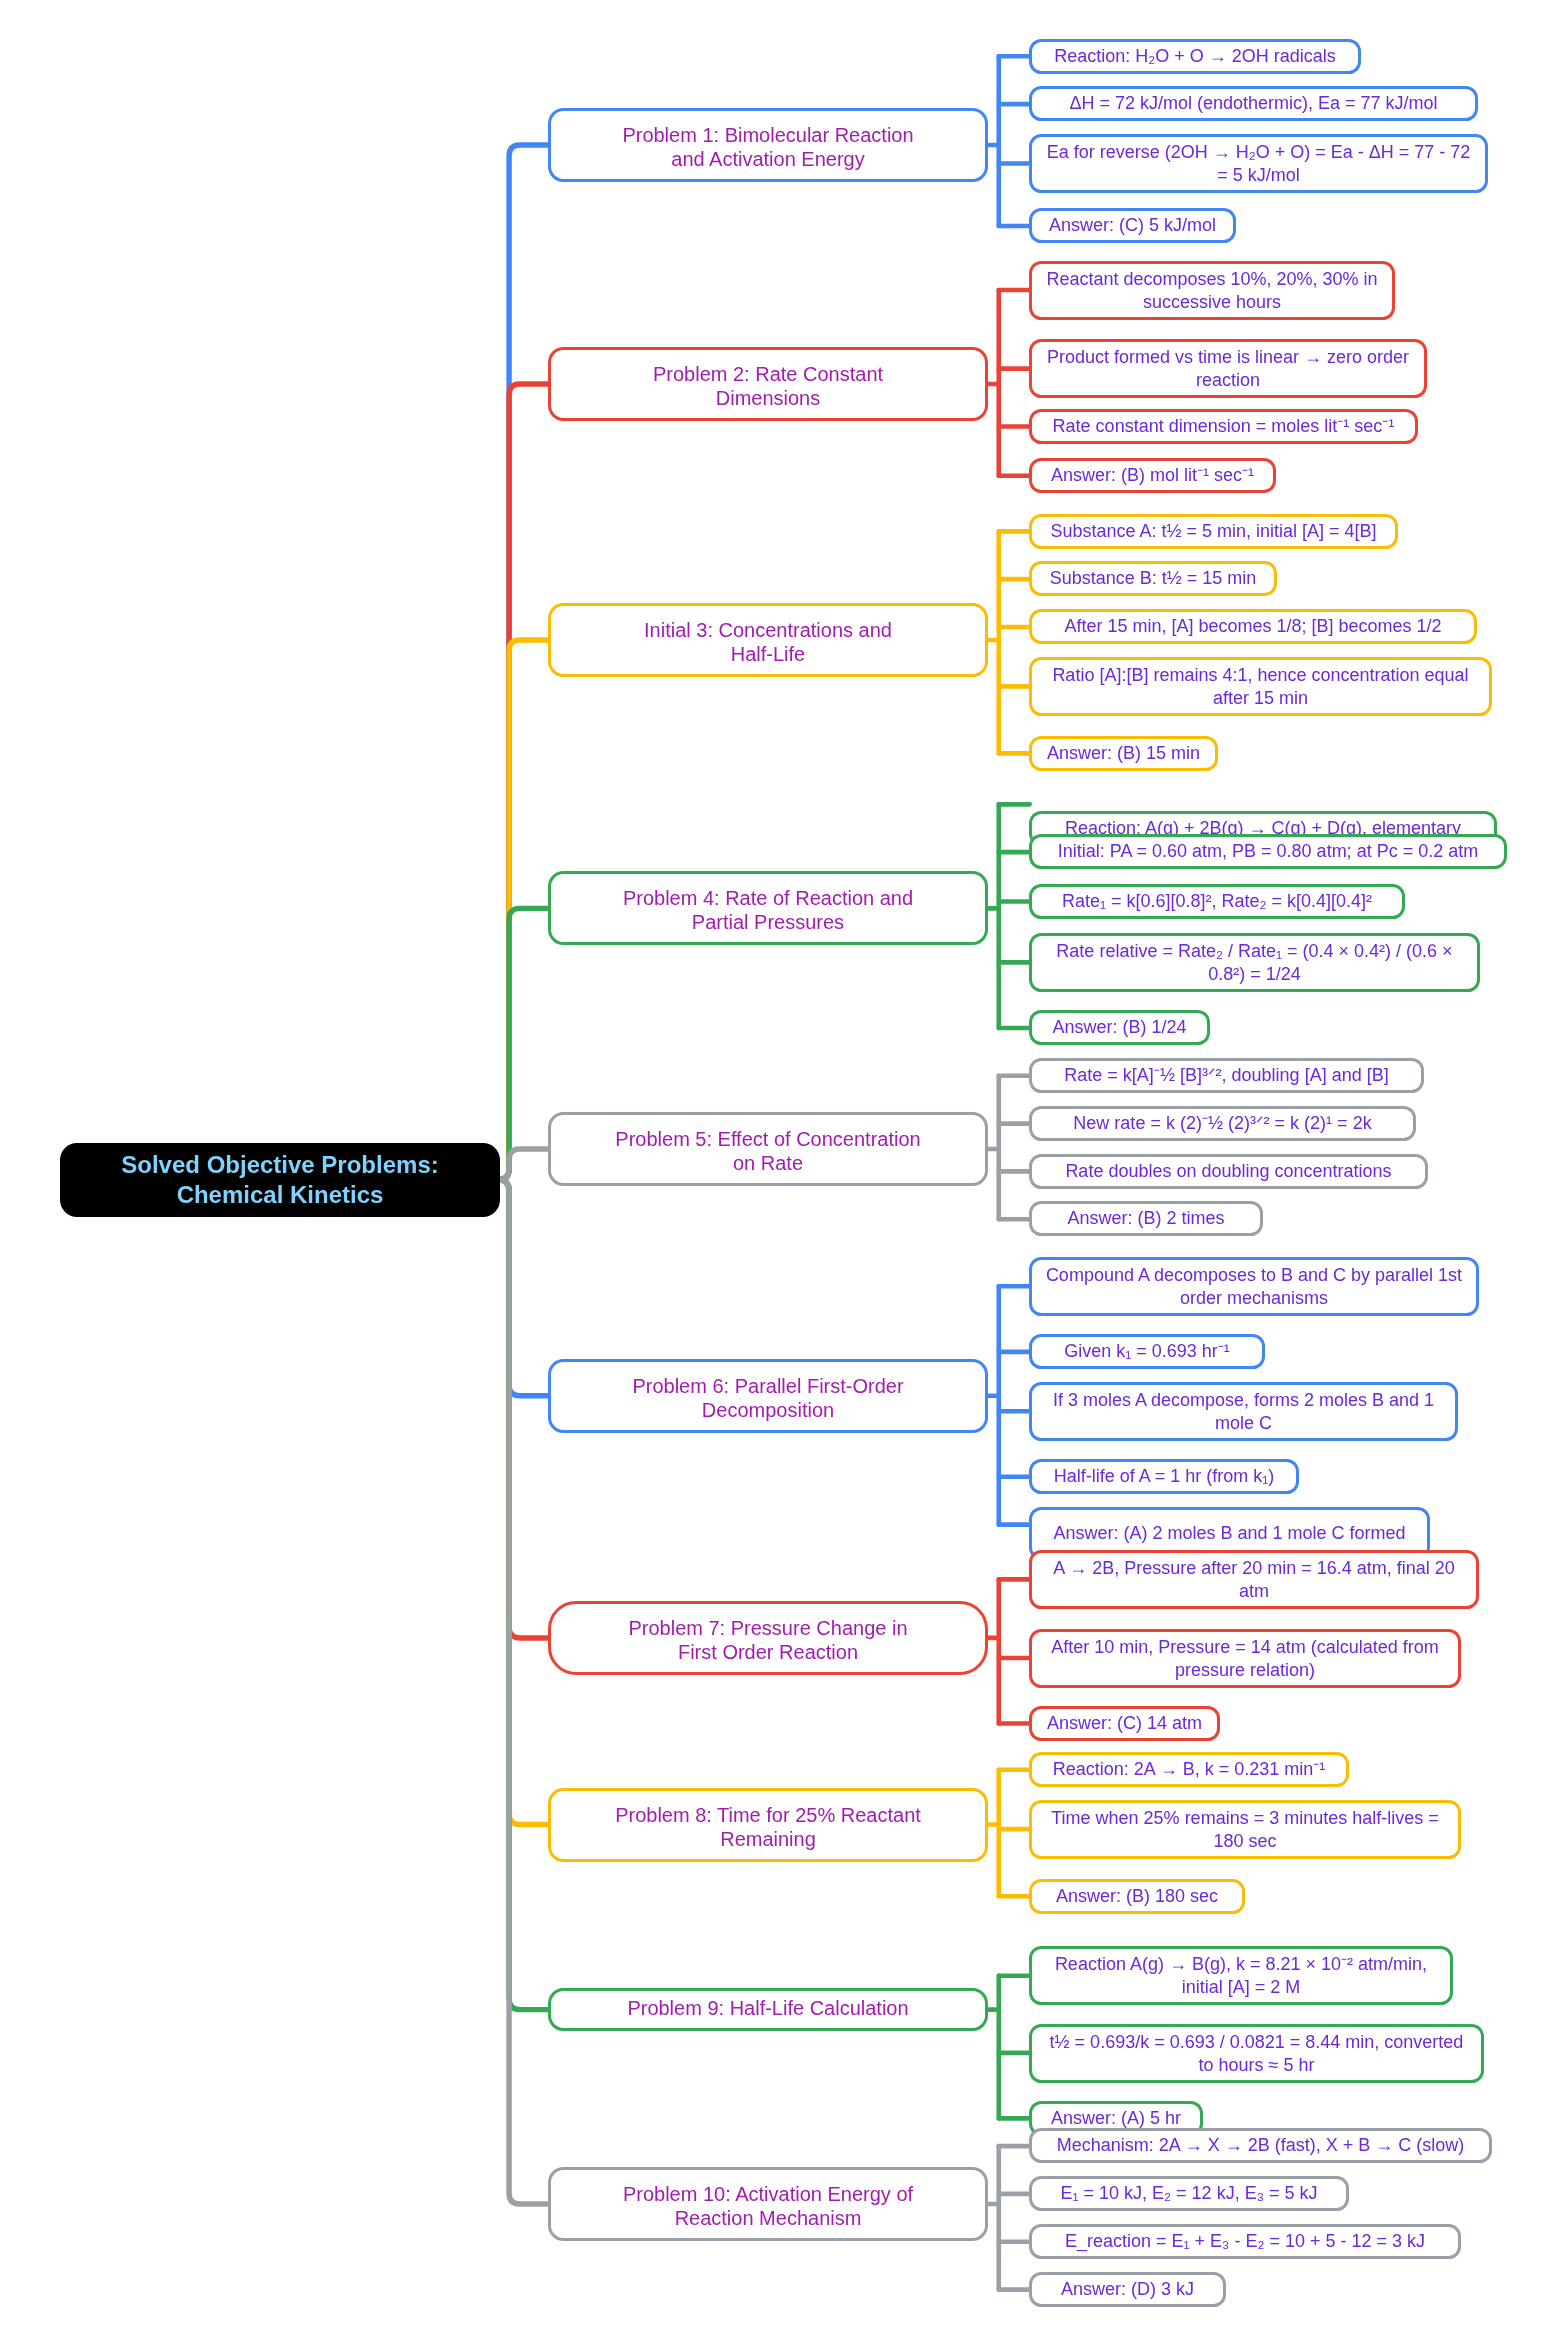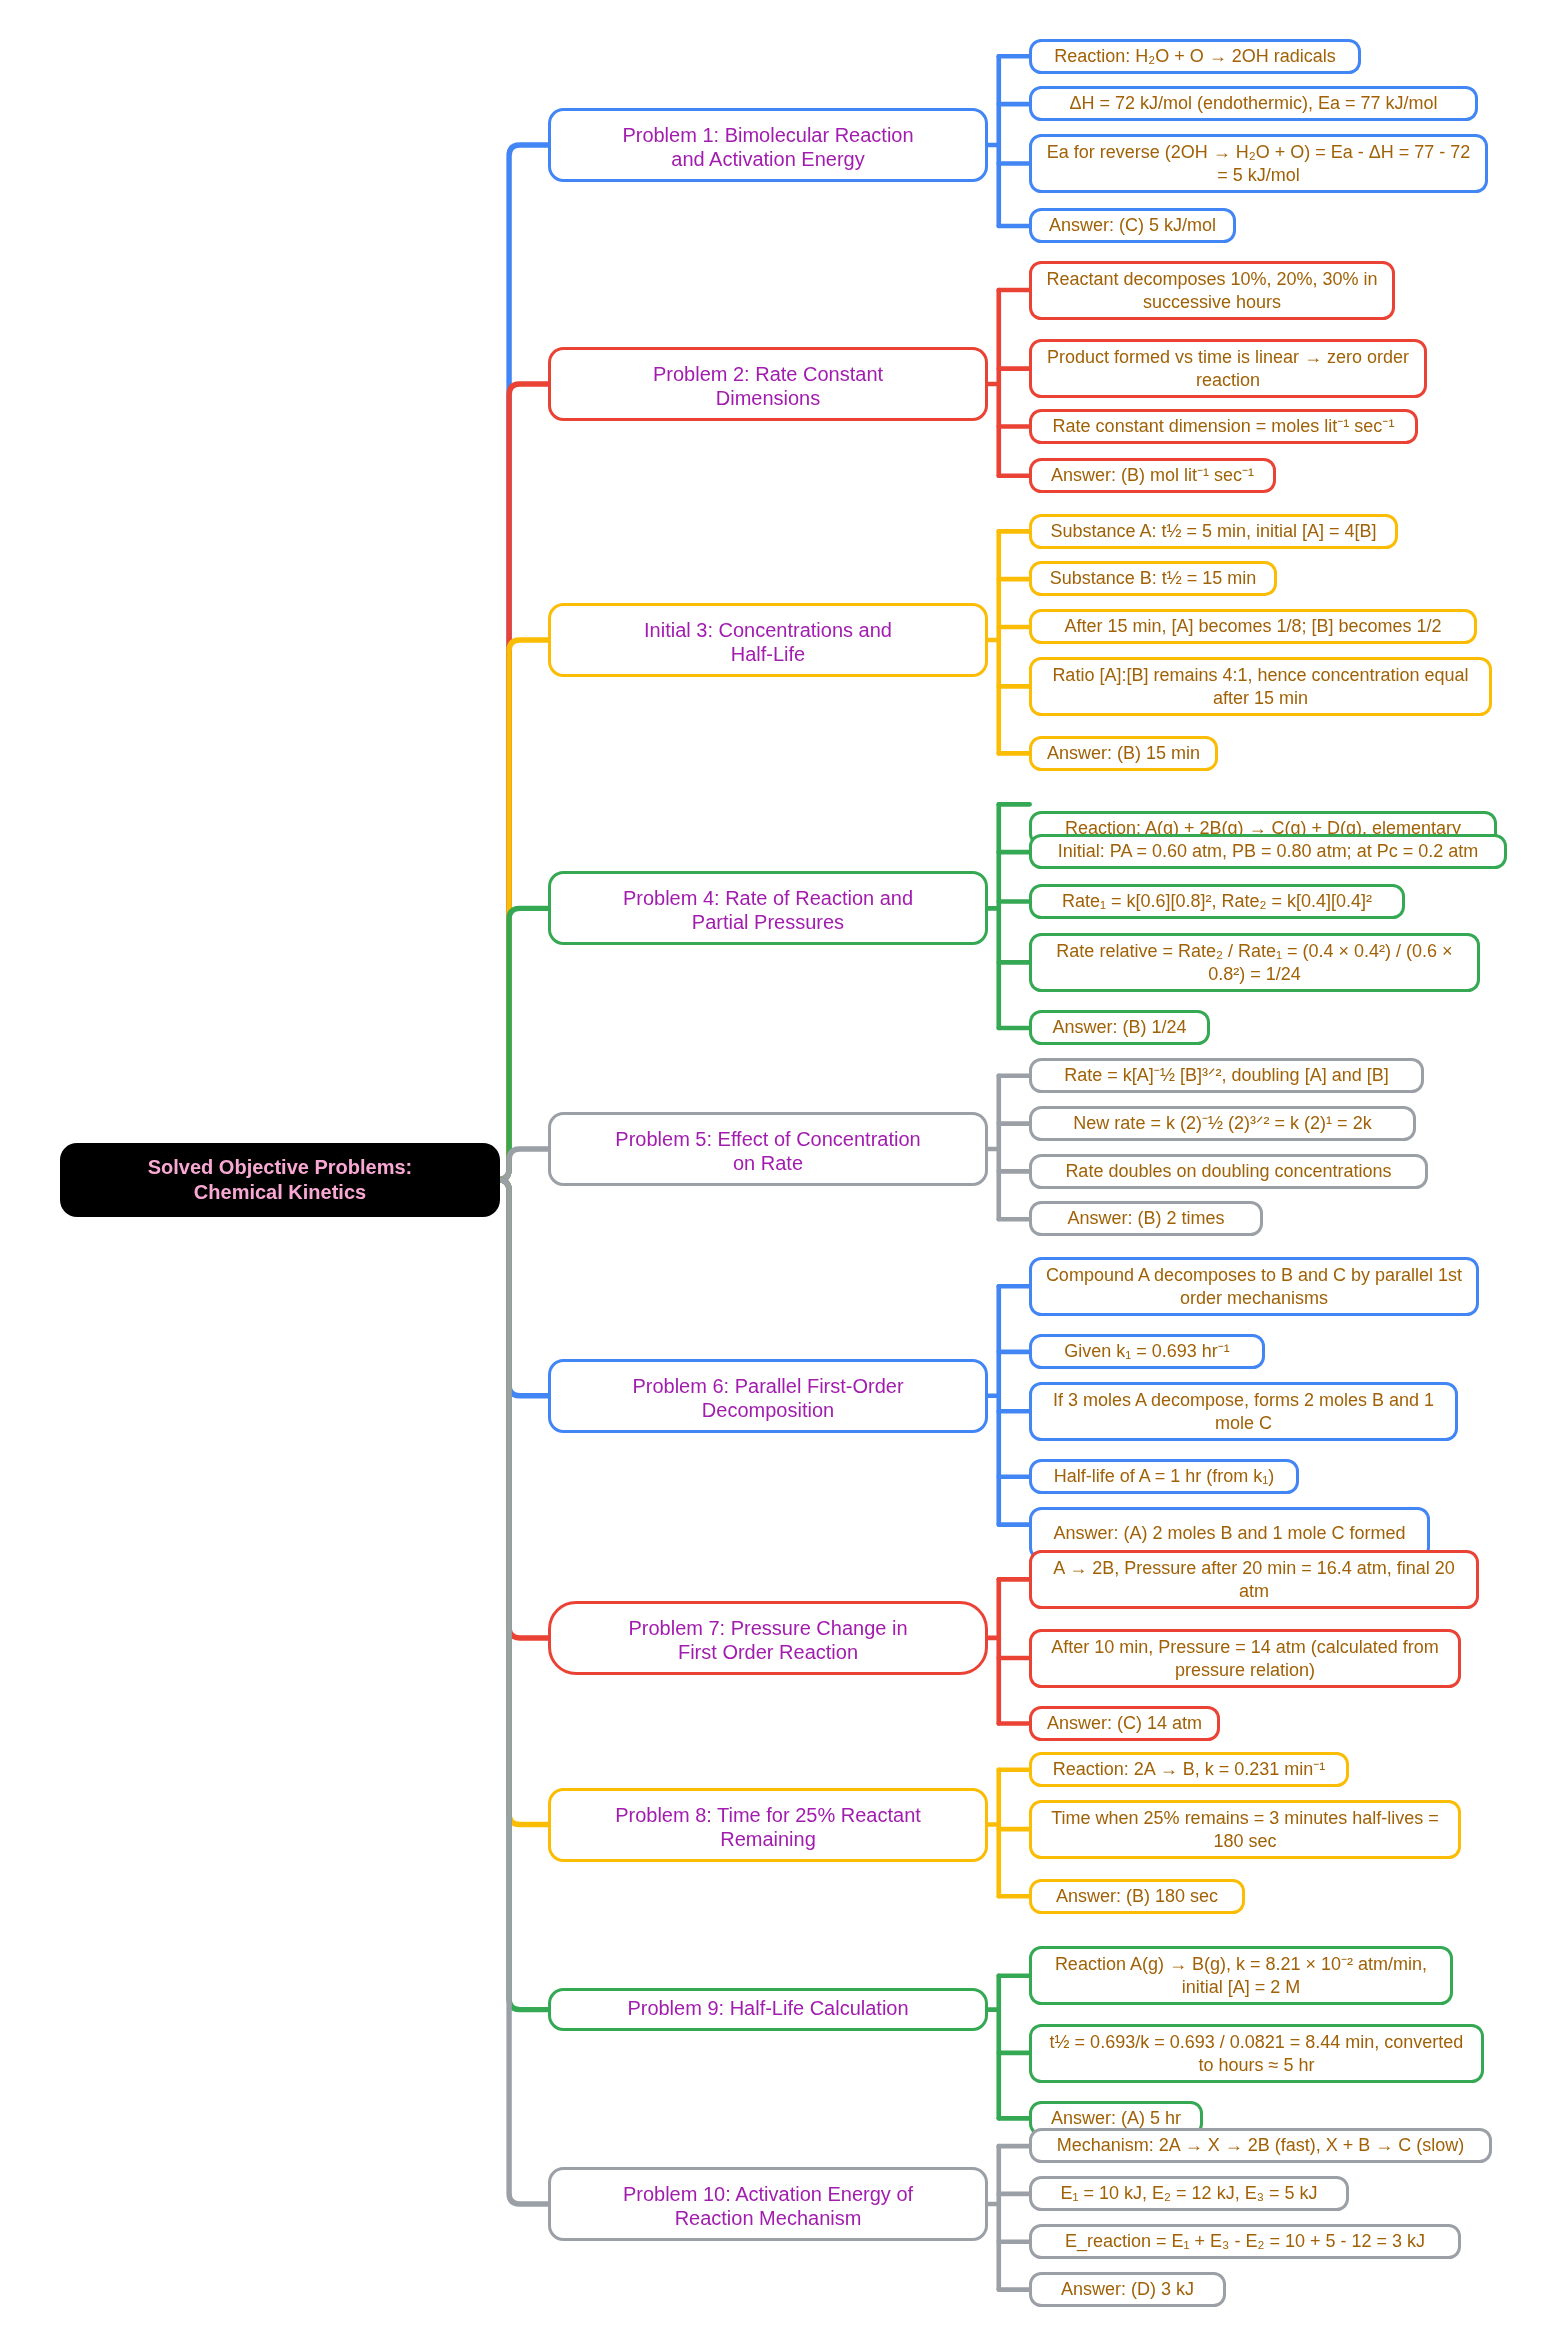--- a/index.html
+++ b/index.html
@@ -25,28 +25,28 @@
     top: 0; left: 0;
     width: 1568px;
     height: 2342px;
     pointer-events: none;
   }
 
   
   .root-node {
     position: absolute;
     background: #000000;
-    color: #f9a8d4;
+    color: #7dd3fc;
     border-radius: 17px;
     display: flex;
     align-items: center;
     justify-content: center;
     text-align: center;
     font-weight: bold;
-    font-size: 20px;
+    font-size: 24px;
     line-height: 1.25;
     padding: 10.8px 17px;
     box-sizing: border-box;
   }
 
   
   .branch-node {
     position: absolute;
     background: #ffffff;
     border-style: solid;
@@ -69,21 +69,21 @@
     background: #ffffff;
     border-style: solid;
     border-width: 3.1px;
     border-radius: 12.3px;
     display: flex;
     align-items: center;
     justify-content: center;
     text-align: center;
     font-size: 18px;
     line-height: 1.25;
-    color: #a16207;
+    color: #6d28d9;
     padding: 4.6px 10.8px;
     box-sizing: border-box;
   }
 
   
   .logo-wrap {
     position: absolute;
     left: 29px;
     top: 2207px;
     display: flex;

